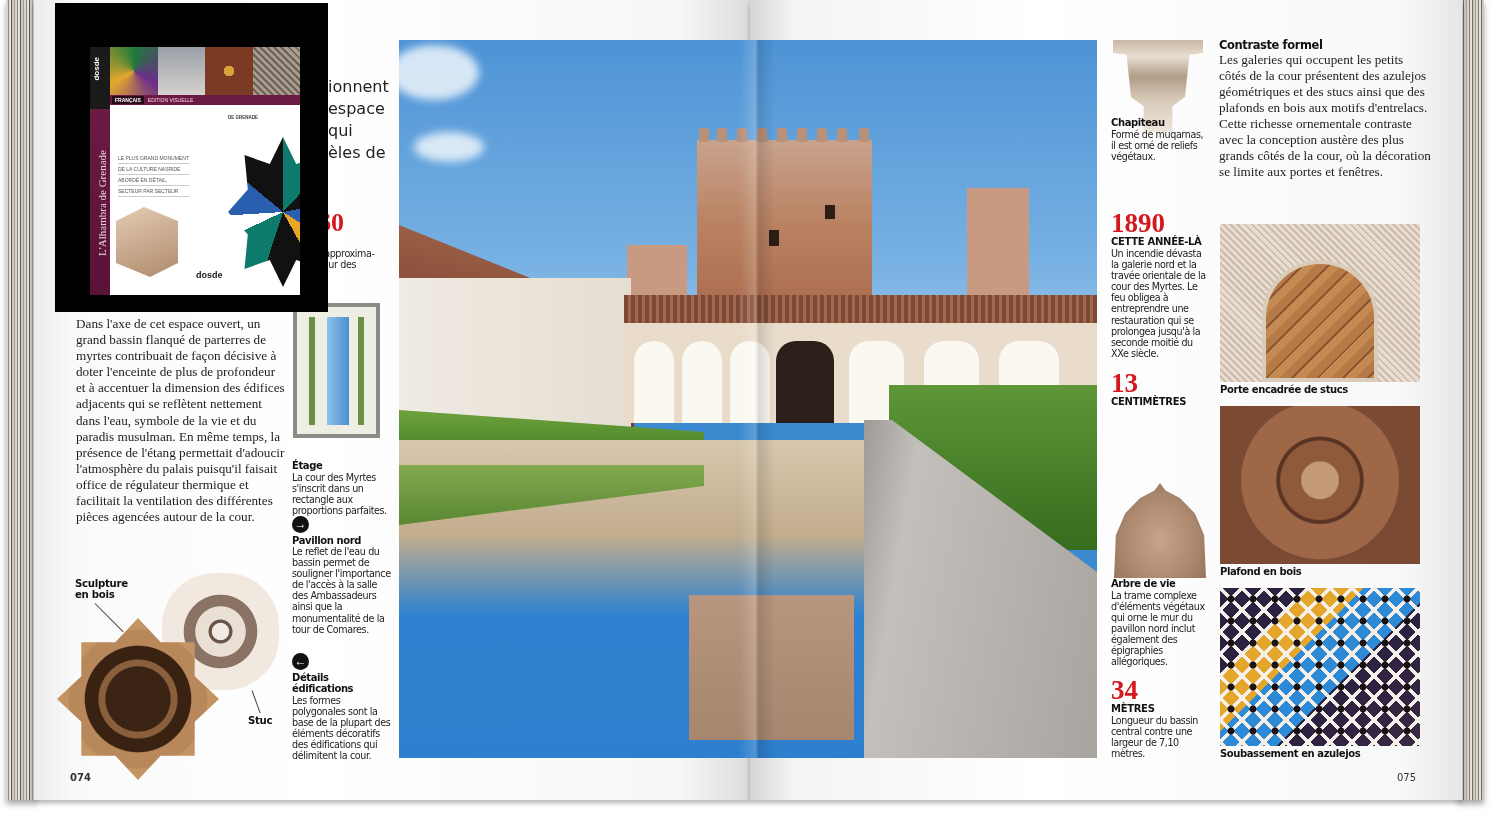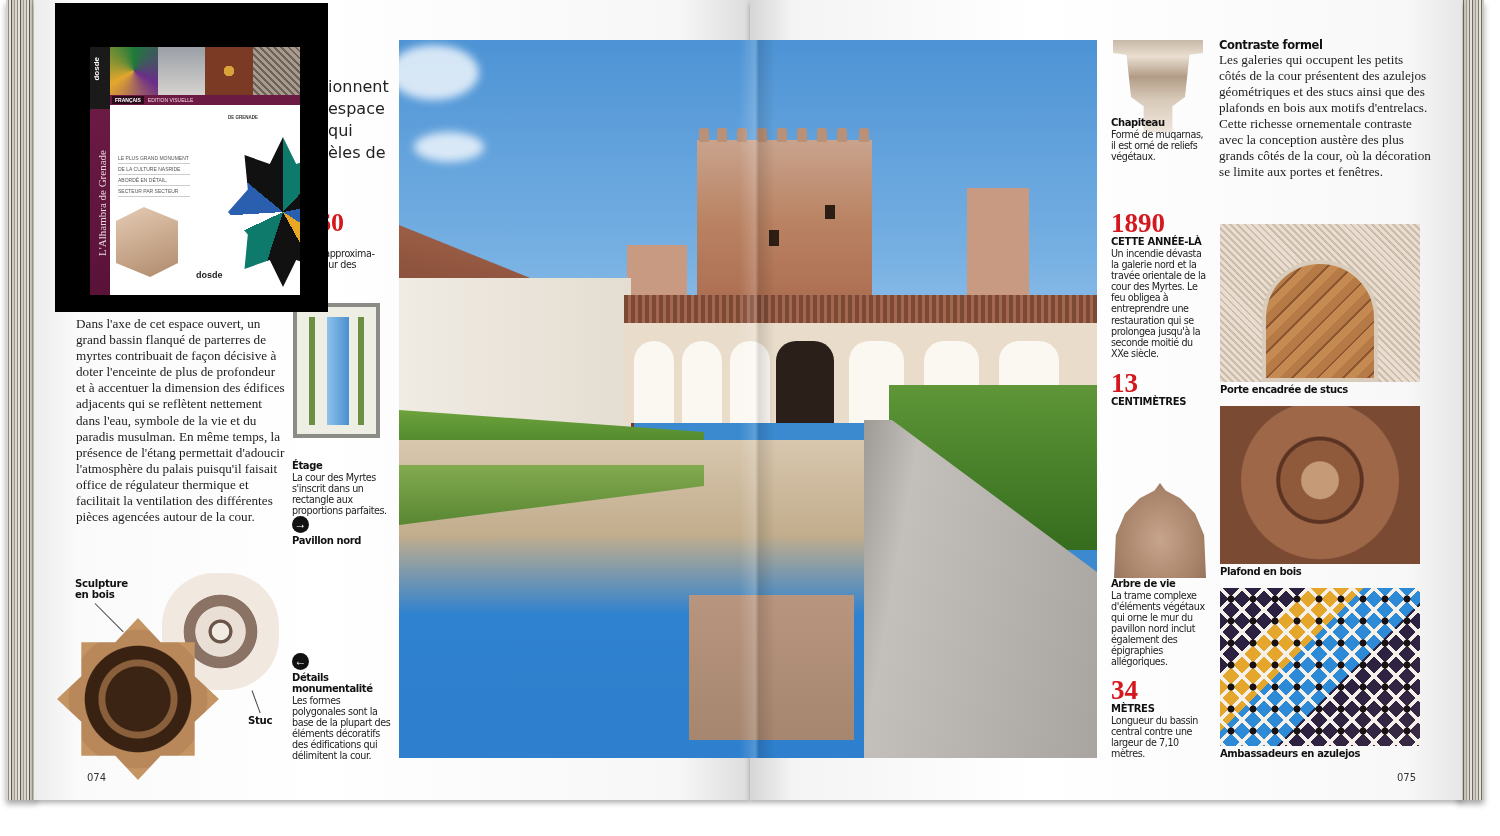--- a/index.html
+++ b/index.html
@@ -166,36 +166,37 @@
 </div>
 
 <div class="block" style="left:292px;top:460px;width:100px;">
   <div class="sans-head">Étage</div>
   <div class="sans-small">La cour des Myrtes s'inscrit dans un rectangle aux proportions parfaites.</div>
 </div>
 
 <div class="block" style="left:292px;top:514px;width:100px;">
   <span class="icon-circle">→</span>
   <div class="sans-head">Pavillon nord</div>
+  <div class="sans-small">Le reflet de l'eau du bassin permet de souligner l'importance de l'accès à la salle des Ambassadeurs ainsi que la monumentalité de la tour de Comares.</div>
 </div>
 
 <div class="block" style="left:292px;top:651px;width:100px;">
   <span class="icon-circle">←</span>
-  <div class="sans-head">Détails monumentalité</div>
+  <div class="sans-head">Détails édifications</div>
   <div class="sans-small">Les formes polygonales sont la base de la plupart des éléments décoratifs des édifications qui délimitent la cour.</div>
 </div>
 
 <div class="stucco"></div>
 <div class="star-wood"></div>
 <div class="lbl-callout" style="left:75px;top:578px;width:60px;">Sculpture en bois</div>
 <div class="callout-line" style="left:95px;top:603px;width:40px;transform:rotate(45deg);"></div>
 <div class="lbl-callout" style="left:248px;top:715px;">Stuc</div>
 <div class="callout-line" style="left:252px;top:690px;width:24px;transform:rotate(70deg);"></div>
 
-<div class="pg-num" style="left:87px;top:772px;">074</div>
+<div class="pg-num" style="left:70px;top:772px;font-weight:bold;">074</div>
 
 <div class="cover-box">
   <div class="cover-spine">
     <div class="cover-spine-brand">dosde</div>
     <div class="cover-spine-text">L'Alhambra de Grenade</div>
   </div>
   <div class="cover-front">
     <div class="cover-tiles">
       <div class="cover-tile" style="background:conic-gradient(#1e7a3a,#6b2d8a,#e4a72c,#1e7a3a);"></div>
       <div class="cover-tile" style="background:linear-gradient(180deg,#9a9fa6,#d6d3cf);"></div>
@@ -256,15 +257,15 @@
 <div class="rt-photo porte">
   <div class="porte-frame"></div>
   <div class="porte-door"></div>
 </div>
 <div class="rt-caption" style="top:384px;">Porte encadrée de stucs</div>
 
 <div class="rt-photo plafond"></div>
 <div class="rt-caption" style="top:566px;">Plafond en bois</div>
 
 <div class="rt-photo azulejo"></div>
-<div class="rt-caption" style="top:748px;">Ambassadeurs en azulejos</div>
+<div class="rt-caption" style="top:748px;">Soubassement en azulejos</div>
 
 <div class="pg-num" style="left:1397px;top:772px;">075</div>
 
 </body></html>

